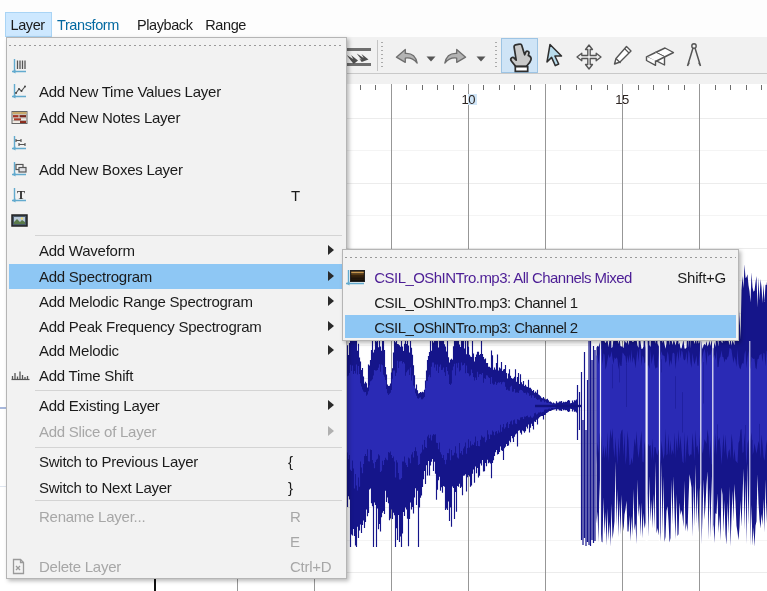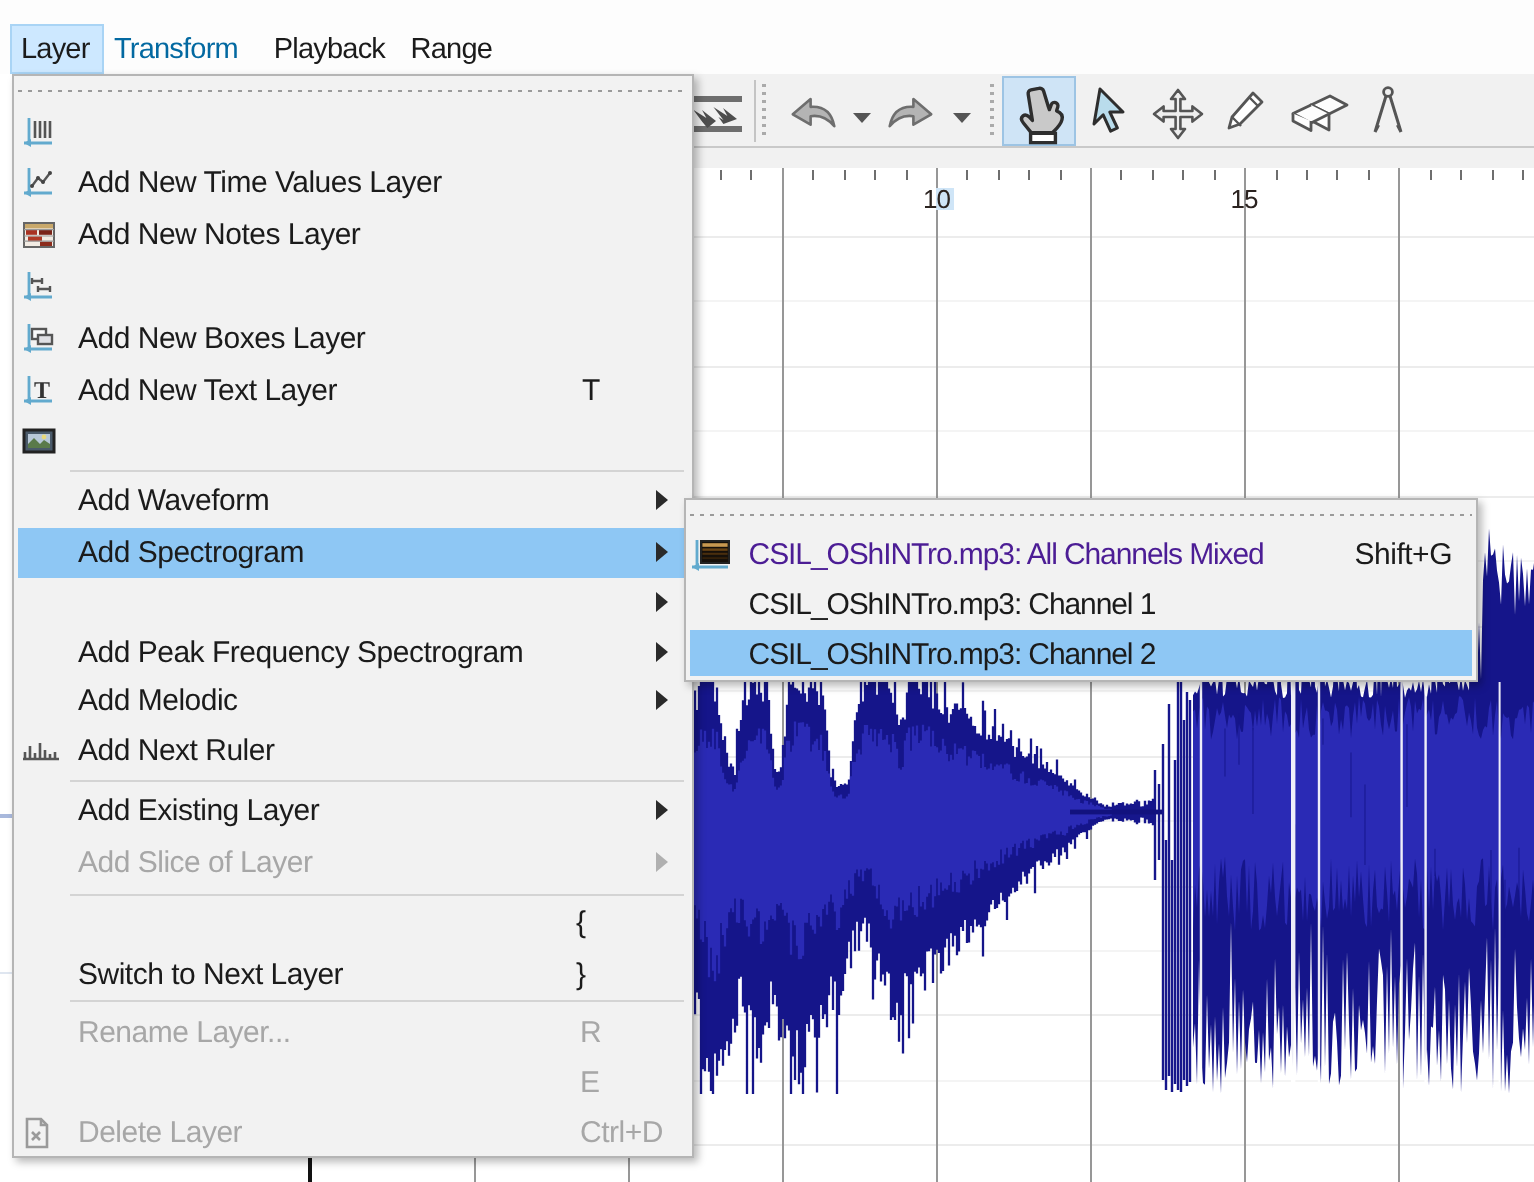--- a/index.html
+++ b/index.html
@@ -211,21 +211,20 @@
     </div>
     <div class="mt" style="left:39px;top:159.7px;color:#1b1b1b">Add New Boxes Layer</div>
     <div style="position:absolute;left:11px;top:160.7px;width:20px;height:17px">
       <svg width="17" height="17" viewBox="0 0 17 17">
         <path d="M3.5 1V13M1 13.5H15" stroke="#62aace" stroke-width="1.4" fill="none"></path>
         <path d="M1 13.5l3.5-2v4z" fill="#62aace"></path>
         <rect x="5" y="3.5" width="7" height="5" fill="#fafafa" stroke="#555" stroke-width="1.2"></rect>
         <rect x="8" y="6.5" width="7" height="4.5" fill="#e0e0e4" stroke="#555" stroke-width="1.2"></rect>
       </svg>
     </div>
-    <div class="mt" style="left:39px;top:185.5px;color:#1b1b1b">Add New Text Layer</div>
     <div style="position:absolute;left:11px;top:186.5px;width:20px;height:17px">
       <svg width="17" height="17" viewBox="0 0 17 17">
         <path d="M3.5 1V13M1 13.5H15" stroke="#62aace" stroke-width="1.4" fill="none"></path>
         <path d="M1 13.5l3.5-2v4z" fill="#62aace"></path>
         <text x="6" y="12" font-family="Liberation Serif" font-size="12" font-weight="bold" fill="#333">T</text>
       </svg>
     </div>
     <div class="mt" style="left:291px;top:185.5px;color:#1b1b1b">T</div>
     <div style="position:absolute;left:11px;top:212.3px;width:20px;height:17px">
       <svg width="17" height="17" viewBox="0 0 17 17">
@@ -233,38 +232,40 @@
         <rect x="3" y="5" width="11" height="7" fill="#b8c8d8"></rect>
         <path d="M3 10l3-3 3 3 2-2 3 2v2H3z" fill="#5a7a4a"></path>
         <circle cx="11" cy="6.5" r="1.2" fill="#e8d87a"></circle>
       </svg>
     </div>
     <div style="position:absolute;left:35px;top:235.0px;width:307px;height:1px;background:#d4d4d4"></div>
     <div class="mt" style="left:39px;top:240.5px;color:#1b1b1b">Add Waveform</div>
     <div style="position:absolute;left:327.5px;top:244.5px;width:0;height:0;border-left:6px solid #2a2a2a;border-top:5.5px solid transparent;border-bottom:5.5px solid transparent"></div>
     <div class="mt" style="left:39px;top:266.5px;color:#1b1b1b">Add Spectrogram</div>
     <div style="position:absolute;left:327.5px;top:270.5px;width:0;height:0;border-left:6px solid #2a2a2a;border-top:5.5px solid transparent;border-bottom:5.5px solid transparent"></div>
+    <div class="mt" style="left:39px;top:291.5px;color:#1b1b1b">Add Melodic Range Spectrogram</div>
     <div style="position:absolute;left:327.5px;top:295.5px;width:0;height:0;border-left:6px solid #2a2a2a;border-top:5.5px solid transparent;border-bottom:5.5px solid transparent"></div>
     <div class="mt" style="left:39px;top:316.5px;color:#1b1b1b">Add Peak Frequency Spectrogram</div>
     <div style="position:absolute;left:327.5px;top:320.5px;width:0;height:0;border-left:6px solid #2a2a2a;border-top:5.5px solid transparent;border-bottom:5.5px solid transparent"></div>
     <div class="mt" style="left:39px;top:341.0px;color:#1b1b1b">Add Melodic</div>
     <div style="position:absolute;left:327.5px;top:345.0px;width:0;height:0;border-left:6px solid #2a2a2a;border-top:5.5px solid transparent;border-bottom:5.5px solid transparent"></div>
-    <div class="mt" style="left:39px;top:366.0px;color:#1b1b1b">Add Next Ruler</div>
+    <div class="mt" style="left:39px;top:366.0px;color:#1b1b1b">Add Time Shift</div>
     <div style="position:absolute;left:11px;top:367.0px;width:20px;height:17px">
       <svg width="19" height="17" viewBox="0 0 19 17">
         <path d="M1.5 12V9M4 12V6M6.5 12V9.5M9 12V4.5M11.5 12V8M14 12V10M16.5 12V9" stroke="#555" stroke-width="1.3"></path>
         <path d="M0.5 12.5h18" stroke="#555" stroke-width="1.2"></path>
       </svg>
     </div>
     <div style="position:absolute;left:35px;top:389.7px;width:307px;height:1px;background:#d4d4d4"></div>
     <div class="mt" style="left:39px;top:395.5px;color:#1b1b1b">Add Existing Layer</div>
     <div style="position:absolute;left:327.5px;top:399.5px;width:0;height:0;border-left:6px solid #2a2a2a;border-top:5.5px solid transparent;border-bottom:5.5px solid transparent"></div>
     <div class="mt" style="left:39px;top:421.5px;color:#a7a7a7">Add Slice of Layer</div>
     <div style="position:absolute;left:327.5px;top:425.5px;width:0;height:0;border-left:6px solid #b0b0b0;border-top:5.5px solid transparent;border-bottom:5.5px solid transparent"></div>
     <div style="position:absolute;left:35px;top:446.5px;width:307px;height:1px;background:#d4d4d4"></div>
+    <div class="mt" style="left:39px;top:451.5px;color:#1b1b1b">Switch to Previous Layer</div>
     <div class="mt" style="left:288px;top:451.5px;color:#1b1b1b">{</div>
     <div class="mt" style="left:39px;top:477.5px;color:#1b1b1b">Switch to Next Layer</div>
     <div class="mt" style="left:288px;top:477.5px;color:#1b1b1b">}</div>
     <div style="position:absolute;left:35px;top:500.1px;width:307px;height:1px;background:#d4d4d4"></div>
     <div class="mt" style="left:39px;top:507.0px;color:#a7a7a7">Rename Layer...</div>
     <div class="mt" style="left:290px;top:507.0px;color:#a7a7a7">R</div>
     <div class="mt" style="left:290px;top:532.0px;color:#a7a7a7">E</div>
     <div class="mt" style="left:39px;top:557.0px;color:#a7a7a7">Delete Layer</div>
     <div style="position:absolute;left:11px;top:558.0px;width:20px;height:17px">
       <svg width="15" height="17" viewBox="0 0 15 17">

